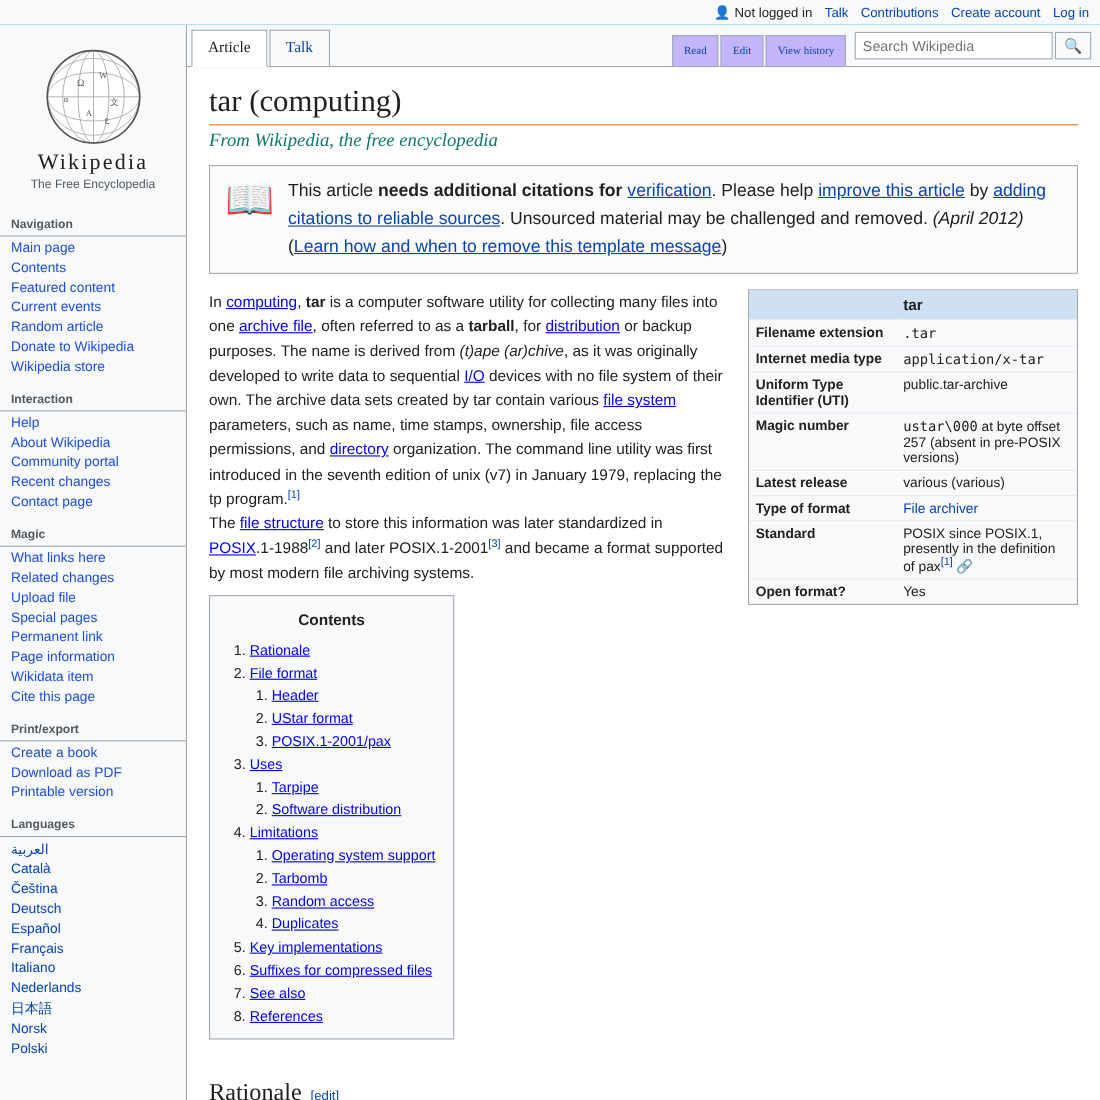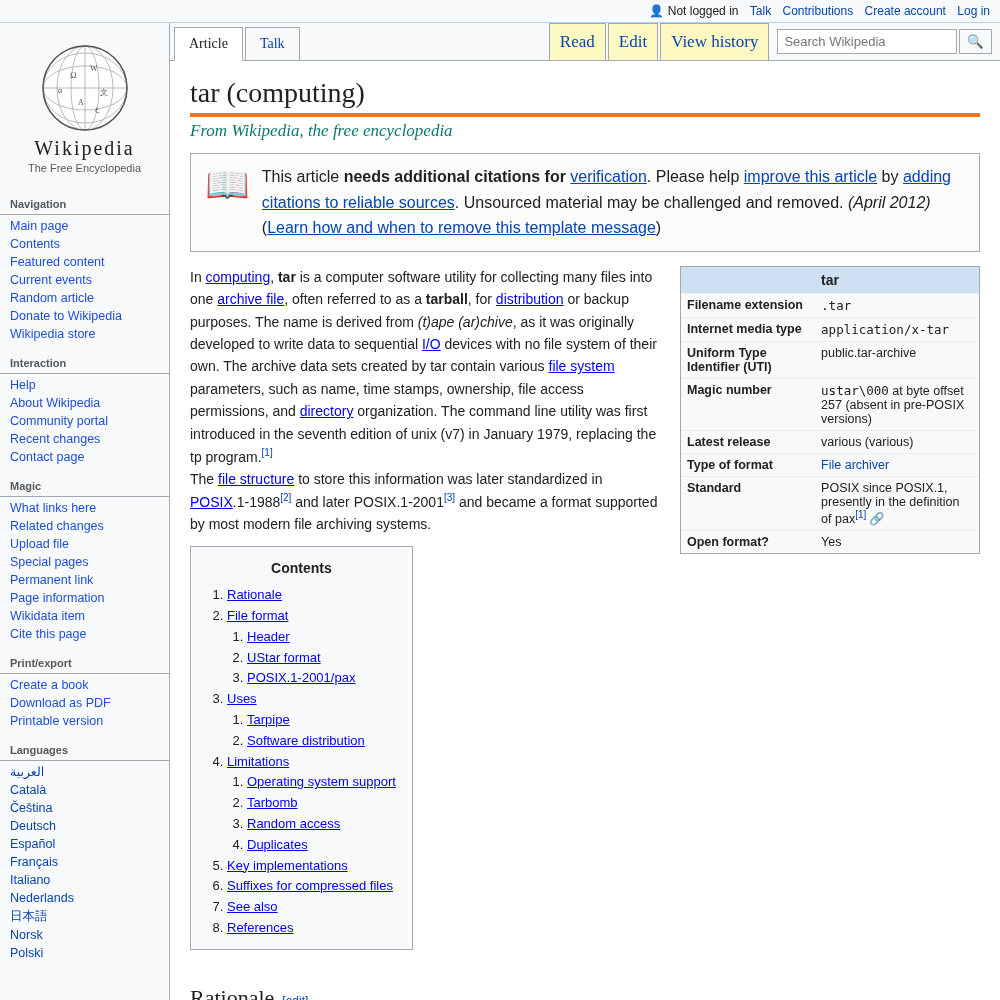--- a/index.html
+++ b/index.html
@@ -20,28 +20,28 @@
 
     .sidebar-section { margin-top: 10px; }
     .sidebar-heading { font-size: 11px; font-weight: bold; color: #54595d; padding: 4px 10px; text-transform: none; font-family: sans-serif; border-bottom: 1px solid #a2a9b1; margin-bottom: 2px; }
     .sidebar-nav { list-style: none; padding: 0; }
     .sidebar-nav li { padding: 1px 10px; }
     .sidebar-nav li a { color: #1d4ed8; text-decoration: none; font-size: 12.5px; font-family: sans-serif; }
 
     #content-wrapper { flex: 1; background: #fff; }
     .tab { padding: 8px 14px; border: 1px solid #a2a9b1; border-bottom: none; background: #f8f9fa; color: #0645ad; text-decoration: none; cursor: pointer; margin-right: 2px; }
     .tab.active { background: #fff; border-bottom: 1px solid #fff; color: #202122; margin-bottom: -1px; }
-    .right-tab { padding: 8px 10px; border: 1px solid #a2a9b1; border-bottom: none; background: #fef9c3; color: #0645ad; text-decoration: none; cursor: pointer; margin-left: 2px; font-size: 17px; }
+    .right-tab { padding: 8px 10px; border: 1px solid #a2a9b1; border-bottom: none; background: #c4b5fd; color: #0645ad; text-decoration: none; cursor: pointer; margin-left: 2px; font-size: 10px; }
 
     #header-row { display: flex; align-items: center; border-bottom: 1px solid #a2a9b1; }
     #tab-section { display: flex; align-items: flex-end; flex: 1; }
 
     #page-content { padding: 16px 20px; max-width: 1000px; }
     
-    h1.page-title { font-family: 'Linux Libertine', Georgia, serif; font-size: 28px; font-weight: normal; border-bottom: 4px solid #f97316; margin-bottom: 4px; padding-bottom: 4px; color: #202122; }
+    h1.page-title { font-family: 'Linux Libertine', Georgia, serif; font-size: 28px; font-weight: normal; border-bottom: 1px solid #f97316; margin-bottom: 4px; padding-bottom: 4px; color: #202122; }
     .from-wiki { font-size: 17px; color: #0f766e; font-style: italic; margin-bottom: 12px; font-family: Liberation Serif, serif; }
 
     .notice-box { border: 1px solid #aaa; background: #f9f9f9; padding: 10px 14px; margin-bottom: 14px; display: flex; align-items: flex-start; gap: 12px; font-size: 13px; font-family: sans-serif; }
 
     .infobox { float: right; clear: right; border: 1px solid #a2a9b1; background: #f8f9fa; font-size: 12.5px; font-family: sans-serif; margin-left: 20px; margin-bottom: 10px; min-width: 250px; max-width: 300px; }
     .infobox-title { background: #cee0f2; text-align: center; font-weight: bold; font-size: 14px; padding: 5px; }
     .infobox table { width: 100%; border-collapse: collapse; }
     .infobox td { padding: 4px 6px; vertical-align: top; border-top: 1px solid #eaecf0; }
     .infobox td:first-child { font-weight: bold; color: #202122; width: 45%; }
     .infobox td:last-child { color: #202122; }

